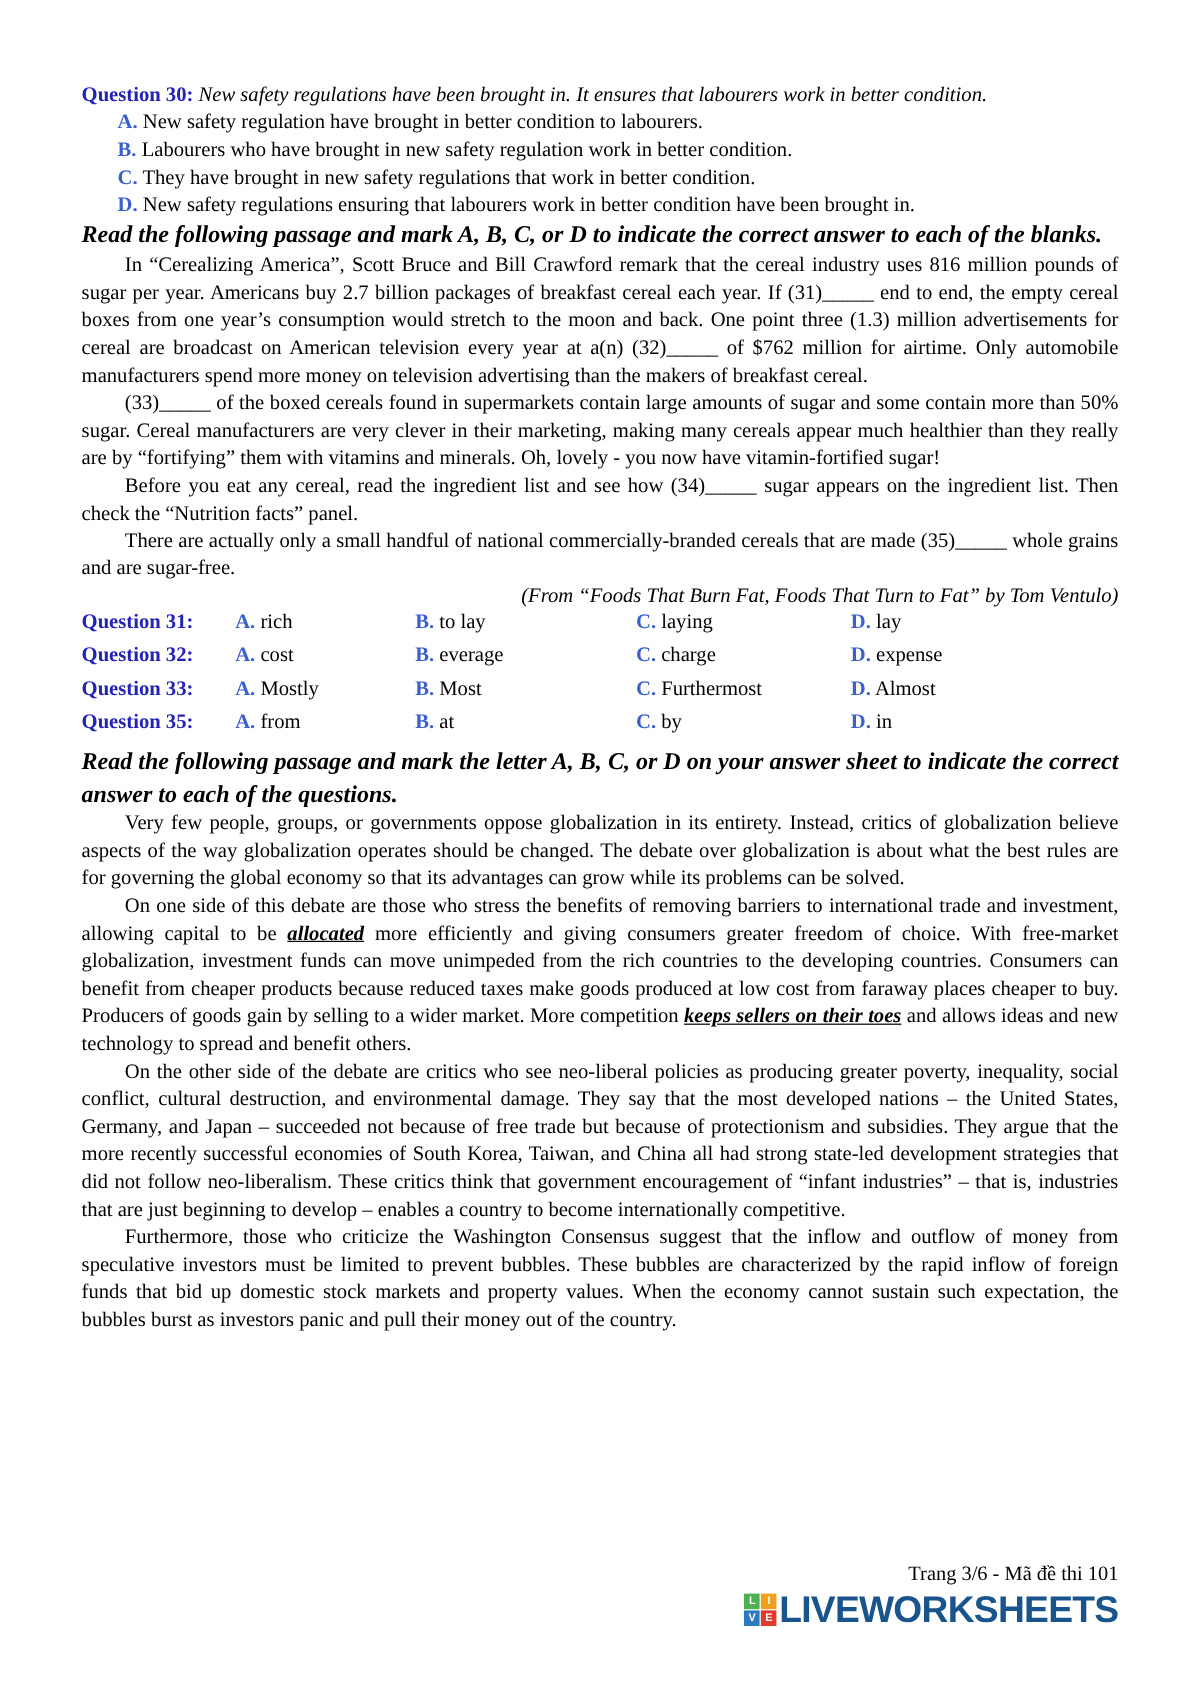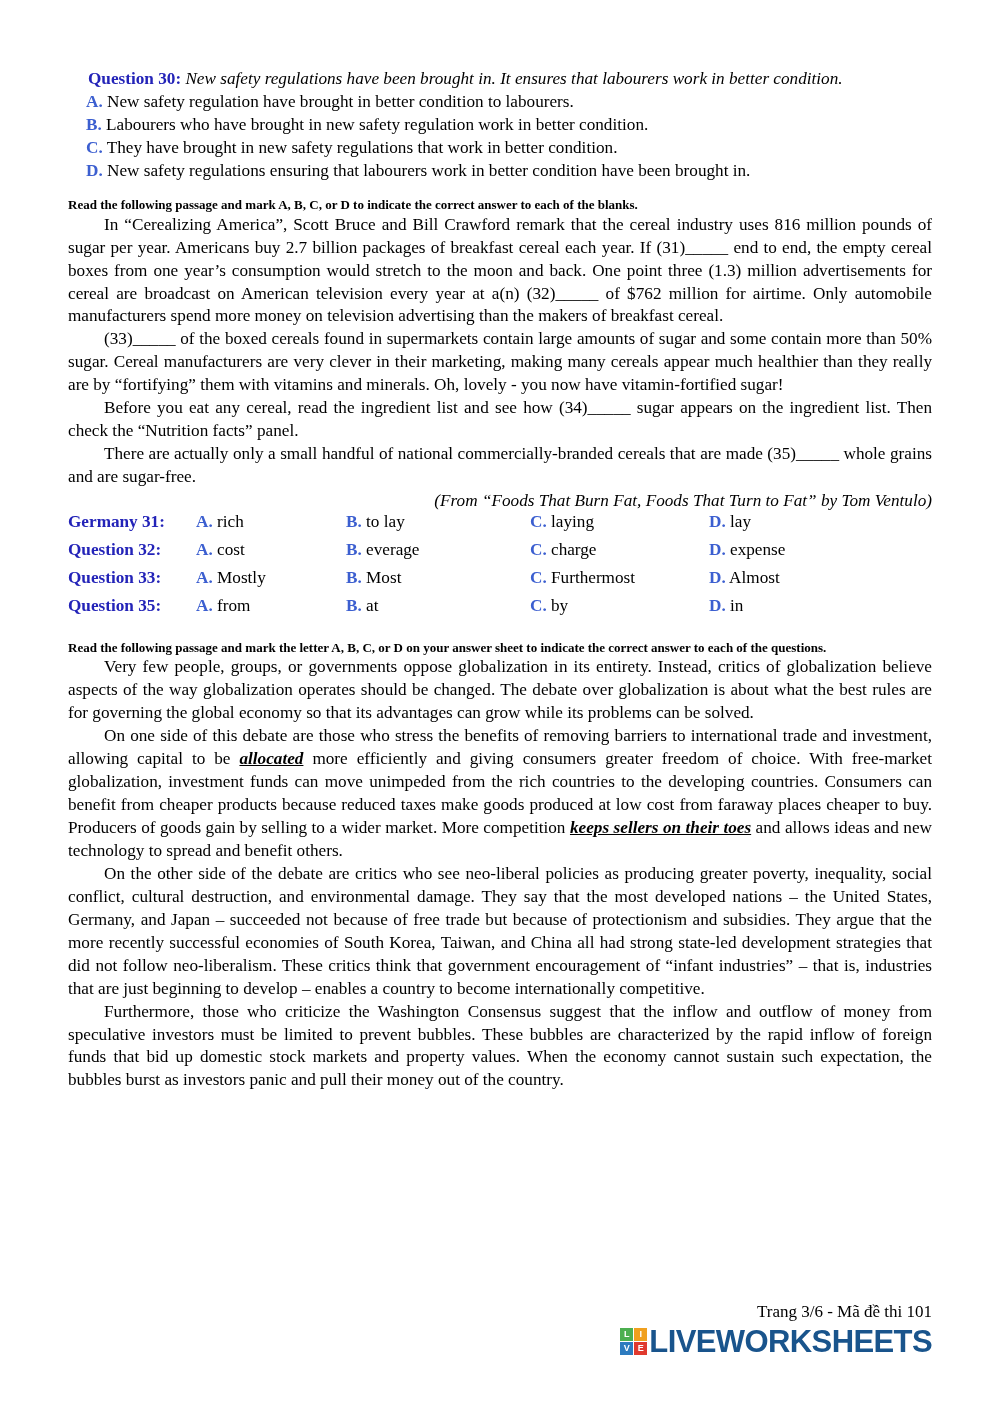--- a/index.html
+++ b/index.html
@@ -23,41 +23,41 @@
   }
   .q-head {
     font-size: 17.2px;
     line-height: 1.33;
     text-align: justify;
     margin: 0 0 0 0;
   }
   .qnum {
     color: #2323b8;
     font-weight: bold;
-    margin-left: 20px;
   }
   .q-stem {
     font-style: italic;
   }
   .opt-line {
     font-size: 17.2px;
     line-height: 1.33;
-    margin-left: 18px;
+    margin-left: 30px;
     white-space: nowrap;
   }
   .olet {
     color: #3c5fd0;
     font-weight: bold;
   }
   .instruction {
     font-weight: bold;
-    font-size: 13px;
+    font-style: italic;
+    font-size: 20px;
     line-height: 1.33;
     text-align: justify;
-    margin-top: 14px;
+    margin-top: 1px;
   }
   .para {
     font-size: 17.2px;
     line-height: 1.335;
     text-align: justify;
     text-indent: 36px;
     margin: 0;
   }
   .blank {
     letter-spacing: 0px;
@@ -175,21 +175,21 @@
 
   <p class="para"><span>(33)</span><span class="blank">_____</span><span> of the boxed cereals found in supermarkets contain large amounts of sugar and some contain more than 50% sugar. Cereal manufacturers are very clever in their marketing, making many cereals appear much healthier than they really are by “fortifying” them with vitamins and minerals. Oh, lovely - you now have vitamin-fortified sugar!</span></p>
 
   <p class="para"><span>Before you eat any cereal, read the ingredient list and see how (34)</span><span class="blank">_____</span><span> sugar appears on the ingredient list. Then check the “Nutrition facts” panel.</span></p>
 
   <p class="para"><span>There are actually only a small handful of national commercially-branded cereals that are made (35)</span><span class="blank">_____</span><span> whole grains and are sugar-free.</span></p>
 
   <div class="attrib">(From “Foods That Burn Fat, Foods That Turn to Fat” by Tom Ventulo)</div>
 
   <div class="qrow">
-    <span class="label">Germany 31:</span>
+    <span class="label">Question 31:</span>
     <span class="ca"><span class="ol">A.</span> <span>rich</span></span>
     <span class="cb"><span class="ol">B.</span> <span>to lay</span></span>
     <span class="cc"><span class="ol">C.</span> <span>laying</span></span>
     <span class="cd"><span class="ol">D.</span> <span>lay</span></span>
   </div>
 
   <div class="qrow">
     <span class="label">Question 32:</span>
     <span class="ca"><span class="ol">A.</span> <span>cost</span></span>
     <span class="cb"><span class="ol">B.</span> <span>everage</span></span>

